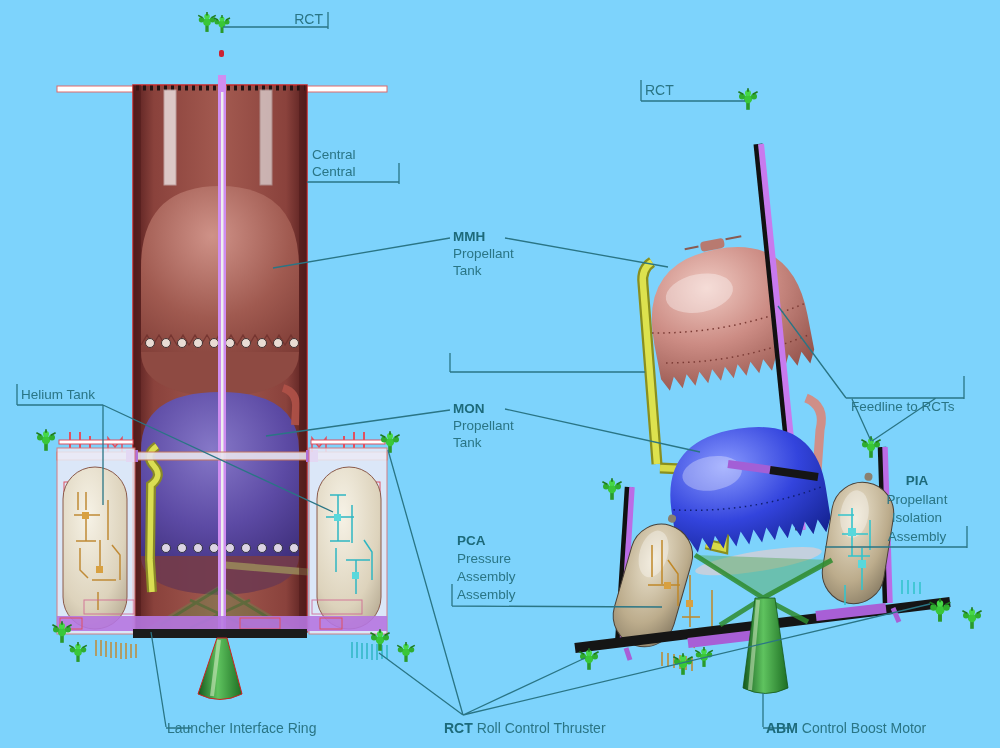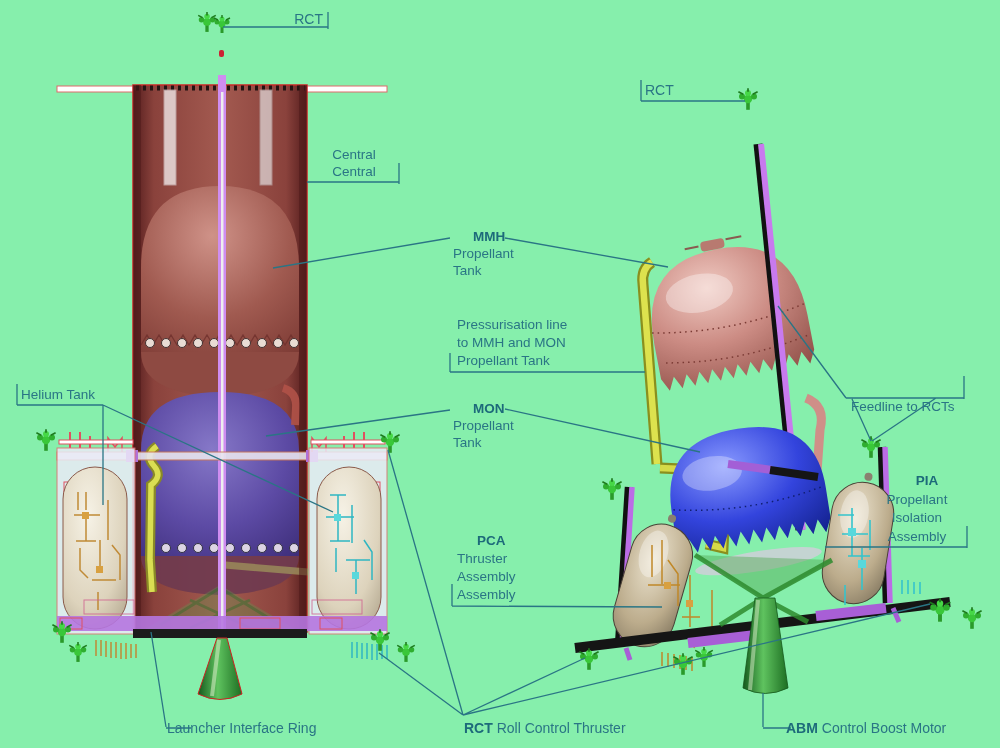--- a/index.html
+++ b/index.html
@@ -1,23 +1,23 @@
 <!DOCTYPE html>
 <html><head>
 <meta charset="utf-8">
 <style>
   html,body{margin:0;padding:0;background:#fff;}
-  #stage{position:relative;width:1000px;height:748px;background:#86efac;overflow:hidden;
+  #stage{position:relative;width:1000px;height:748px;background:#7dd3fc;overflow:hidden;
          font-family:"Liberation Sans", sans-serif;}
   svg{position:absolute;left:0;top:0;}
   .lbl{position:absolute;color:#2a7585;font-size:13.5px;line-height:18px;white-space:nowrap;}
   .lbl .line{display:block;}
-  .b{font-weight:bold;color:#1d6a7a;margin-left:20px;}
+  .b{font-weight:bold;color:#1d6a7a;}
   #lab-rct-top{left:280px;top:10px;width:43px;text-align:right;font-size:14px;}
-  #lab-central{left:312px;top:146px;width:84px;text-align:center;line-height:17px;}
+  #lab-central{left:312px;top:146px;width:84px;text-align:left;line-height:17px;}
   #lab-mmh{left:453px;top:228px;line-height:17px;}
   #lab-press{left:457px;top:316px;line-height:18px;}
   #lab-mon{left:453px;top:400px;line-height:17px;}
   #lab-helium{left:21px;top:386px;font-size:13.5px;text-align:center;}
   #lab-pca{left:457px;top:532px;line-height:18px;}
   #lab-rct-right{left:645px;top:81px;font-size:14px;}
   #lab-feedline{left:851px;top:398px;}
   #lab-pia{left:867px;top:472px;width:100px;text-align:center;line-height:18.5px;}
   #lab-launcher{left:167px;top:719px;font-size:14px;}
   #lab-rct-full{left:424px;top:719px;font-size:14px;padding-left:20px;}
@@ -331,37 +331,32 @@
   <span class="line">Central</span>
   <span class="line">Central</span>
 </div>
 
 <div class="lbl" id="lab-mmh">
   <span class="line b">MMH</span>
   <span class="line">Propellant</span>
   <span class="line">Tank</span>
 </div>
 
-<div class="lbl" id="lab-press">
-  <span class="line">Pressurisation line</span>
-  <span class="line">to MMH and MON</span>
-  <span class="line">Propellant Tank</span>
-</div>
 
 <div class="lbl" id="lab-mon">
   <span class="line b">MON</span>
   <span class="line">Propellant</span>
   <span class="line">Tank</span>
 </div>
 
 <div class="lbl" id="lab-helium">Helium Tank</div>
 
 <div class="lbl" id="lab-pca">
   <span class="line b">PCA</span>
-  <span class="line">Thruster</span>
+  <span class="line">Pressure</span>
   <span class="line">Assembly</span>
   <span class="line">Assembly</span>
 </div>
 
 <div class="lbl" id="lab-rct-right">RCT</div>
 
 <div class="lbl" id="lab-feedline">Feedline to RCTs</div>
 
 <div class="lbl" id="lab-pia">
   <span class="line b">PIA</span>

